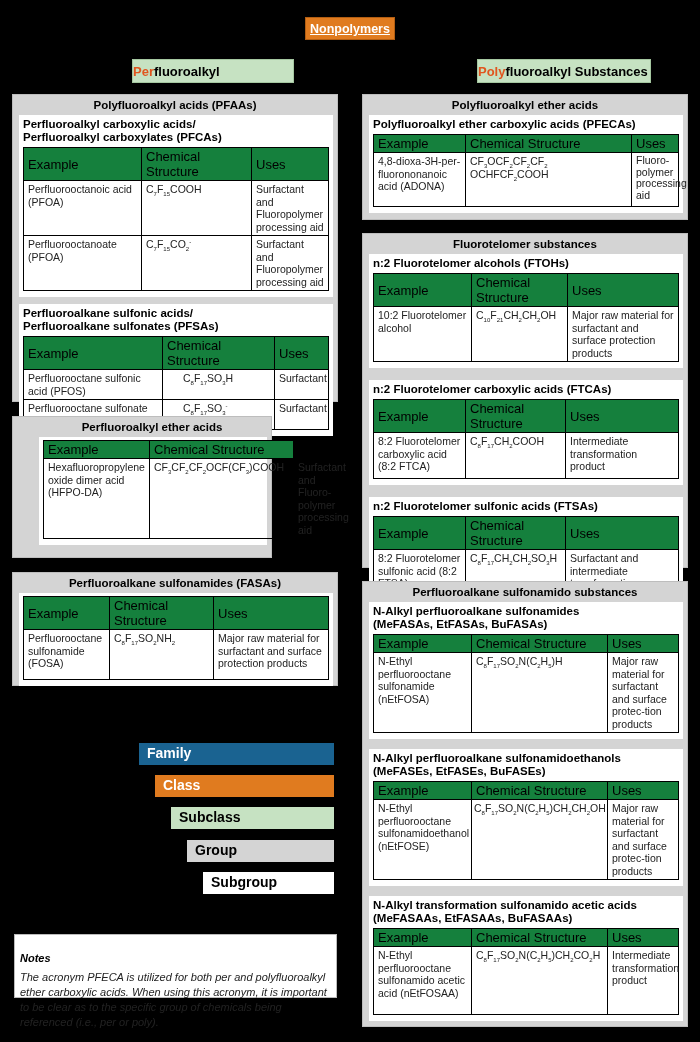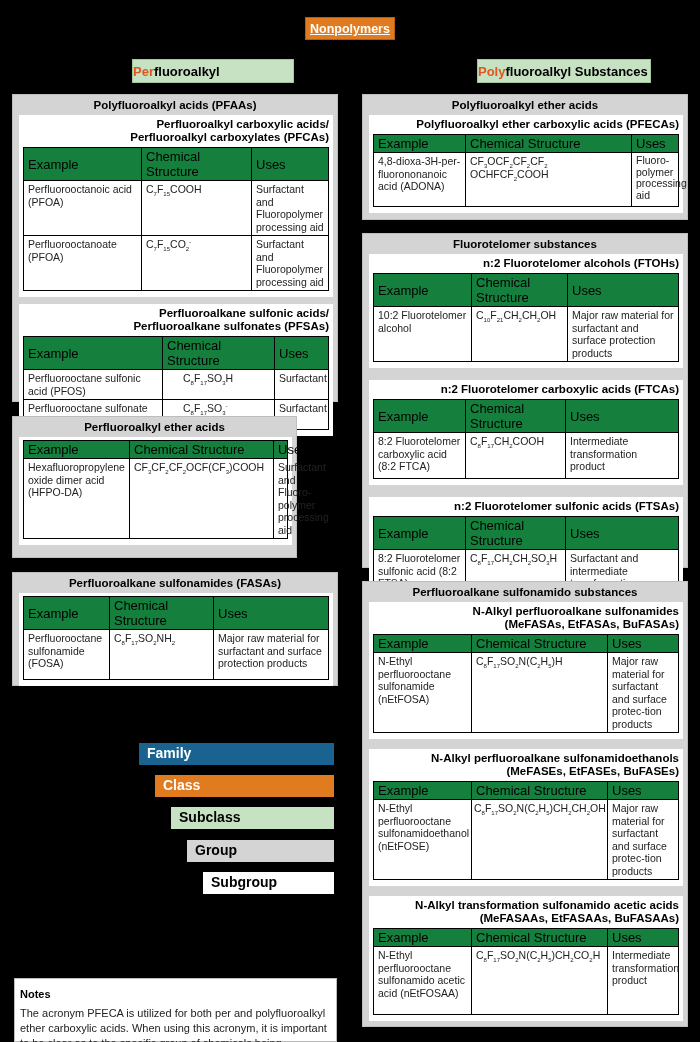--- a/index.html
+++ b/index.html
@@ -22,21 +22,21 @@
     background: #d4d4d4; border: 1px solid #bdbdbd;
   }
   .group-title {
     font-weight: bold; font-size: 11.5px; text-align: center;
     line-height: 20px; height: 20px;
   }
   .subgroup {
     background: #fff; margin: 0 4px 0 6px; padding: 3px 4px 6px 4px;
   }
   .subgroup-title {
-    font-weight: bold; font-size: 11.5px; text-align: right;
+    font-weight: bold; font-size: 11.5px; text-align: left;
     line-height: 13px; margin-bottom: 3px;
   }
   table {
     width: 100%; border-collapse: collapse; font-size: 10.5px;
     table-layout: fixed;
   }
   th {
     background: #15803d; text-align: left; font-weight: normal;
     padding: 1px 4px; border: 1px solid #000; height: 17px; font-size: 13px;
   }
@@ -127,21 +127,21 @@
       <tr style="height:30px;">
         <td>Perfluorooctane sulfonate (PFOS)</td>
         <td style="padding-left:20px;">C<sub>8</sub>F<sub>17</sub>SO<sub>3</sub><sup>-</sup></td>
         <td>Surfactant</td>
       </tr>
     </tbody>
       </table>
   </div>
 </div>
 
-<div class="abs group" style="left:12px;top:416px;width:285px;height:142px;">
+<div class="abs group" style="left:12px;top:416px;width:260px;height:142px;padding-left:20px;">
   <div class="group-title">Perfluoroalkyl ether acids</div>
   <div class="subgroup">
     <table>
       <colgroup>
           <col style="width:106px">
           <col style="width:144px">
           <col>
         </colgroup>
       <tbody>
           <tr>
@@ -185,21 +185,21 @@
 </div>
 
 <div>
   <div class="abs legend-bar" style="left:139px;top:743px;width:195px;background:#1a6391;color:#fff;"><span>Family</span></div>
   <div class="abs legend-bar" style="left:155px;top:775px;width:179px;background:#e07b1f;color:#fff;"><span>Class</span></div>
   <div class="abs legend-bar" style="left:171px;top:807px;width:163px;background:#c6e2c2;color:#000;"><span>Subclass</span></div>
   <div class="abs legend-bar" style="left:187px;top:840px;width:147px;background:#d4d4d4;color:#000;"><span>Group</span></div>
   <div class="abs legend-bar" style="left:203px;top:872px;width:131px;background:#fff;color:#000;"><span>Subgroup</span></div>
 </div>
 
-<div class="abs notes" style="left:14px;top:978px;width:323px;height:64px;padding-top:8px;">
+<div class="abs notes" style="left:14px;top:934px;width:323px;height:64px;padding-top:16px;font-style:italic;">
   <div class="notes-title">Notes</div>
   <div>The acronym PFECA is utilized for both per and polyfluoroalkyl ether carboxylic acids. When using this acronym, it is important to be clear as to the specific group of chemicals being referenced (i.e., per or poly).</div>
 </div>
 
 <div class="abs group" style="left:362px;top:94px;width:326px;height:126px;">
   <div class="group-title">Polyfluoroalkyl ether acids</div>
   <div class="subgroup">
     <div class="subgroup-title">Polyfluoroalkyl ether carboxylic acids (PFECAs)</div>
     <table>
       <colgroup>

